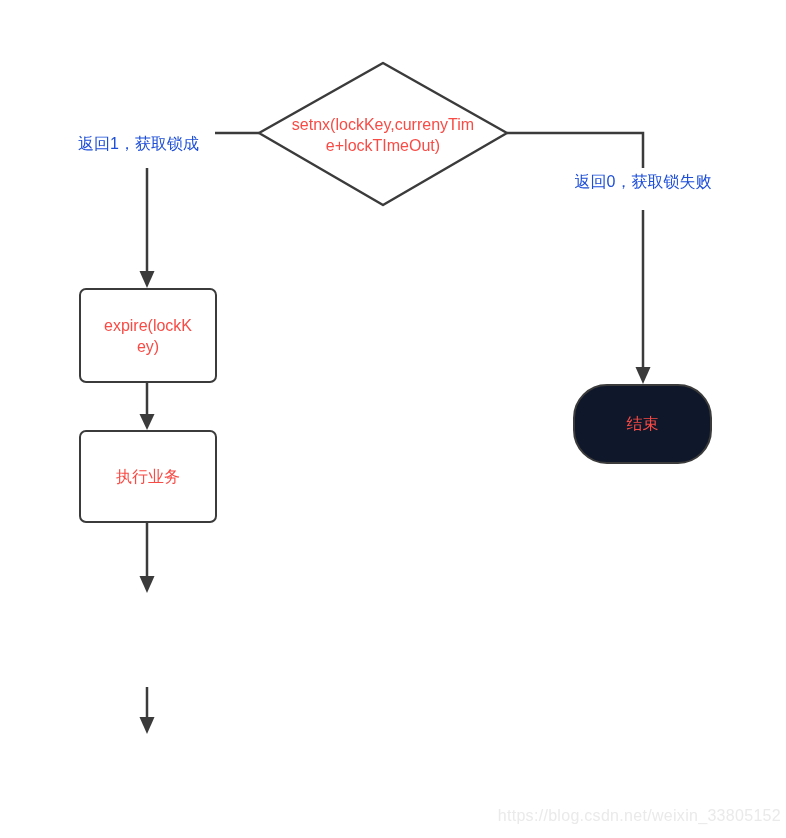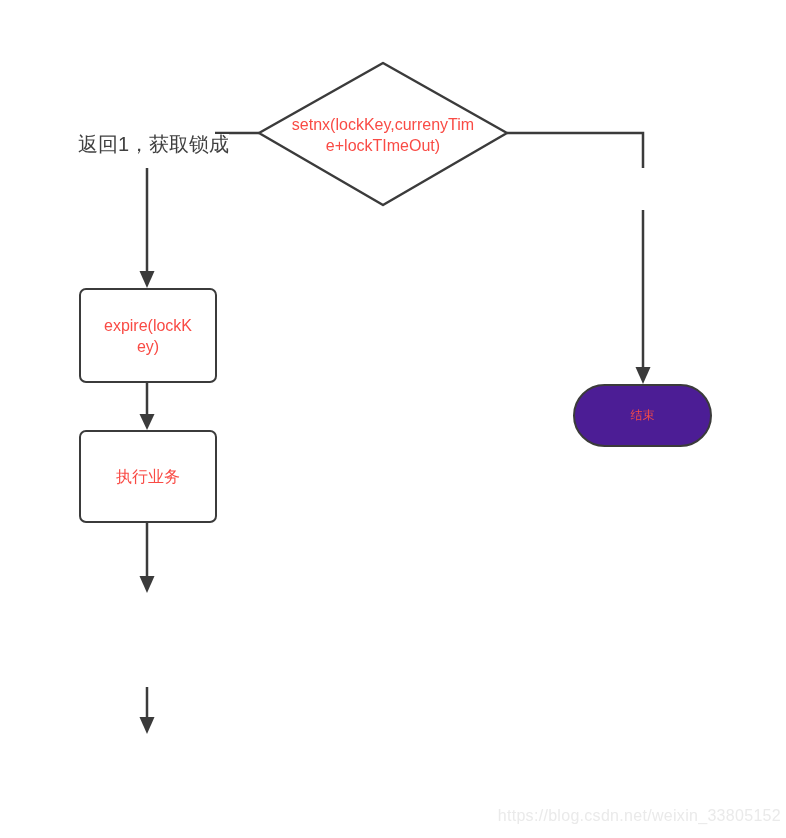--- a/index.html
+++ b/index.html
@@ -46,22 +46,22 @@
     width: 188px;
     transform: translateX(-50%);
     text-align: center;
     line-height: 21px;
     word-break: break-all;
     color: #f94b45;
     font-size: 16px;
   }
   .branch-label {
     position: absolute;
-    color: #404040;
-    font-size: 20px;
+    color: #1d4ed8;
+    font-size: 16px;
     line-height: 20px;
     white-space: nowrap;
     background: #ffffff;
   }
   .branch-label.success {
     left: 78px;
     top: 134px;
   }
   .branch-label.failure {
     left: 643px;
@@ -86,30 +86,30 @@
   }
   .box-expire   { left: 79px; top: 288px; width: 138px; height: 95px; }
   .box-business { left: 79px; top: 430px; width: 138px; height: 93px; }
   .box-delete   { left: 79px; top: 593px; width: 138px; height: 94px; }
   .box-release  { left: 79px; top: 734px; width: 138px; height: 94px; }
   .flow-stadium {
     position: absolute;
     left: 573px;
     top: 384px;
     width: 139px;
-    height: 63px;
+    height: 80px;
     box-sizing: border-box;
     border: 2.5px solid #3b3b3b;
     border-radius: 34px;
-    background: #4c1d95;
+    background: #0f172a;
     display: flex;
     align-items: center;
     justify-content: center;
     color: #f94b45;
-    font-size: 12px;
+    font-size: 16px;
   }
   .watermark {
     position: absolute;
     right: 5px;
     top: 807px;
     color: #eaeaea;
     font-size: 16px;
     letter-spacing: 0.3px;
     white-space: nowrap;
   }
@@ -149,20 +149,21 @@
       <polyline points="507,133 643,133 643,168"></polyline>
       <line x1="643" y1="210" x2="643" y2="368"></line>
       <polygon class="arrowhead" points="635.5,367 650.5,367 643,384"></polygon>
     </g>
   </svg>
 
   <div class="decision-label">setnx(lockKey,currenyTime+lockTImeOut)</div>
 
   <div class="branch-label success">返回1，获取锁成</div>
 
+  <div class="branch-label failure">返回0，获取锁失败</div>
 
   <div class="flow-box box-expire">
     <span>expire(lockKey)</span>
   </div>
 
   <div class="flow-box box-business">
     <span>执行业务</span>
   </div>
 
 

